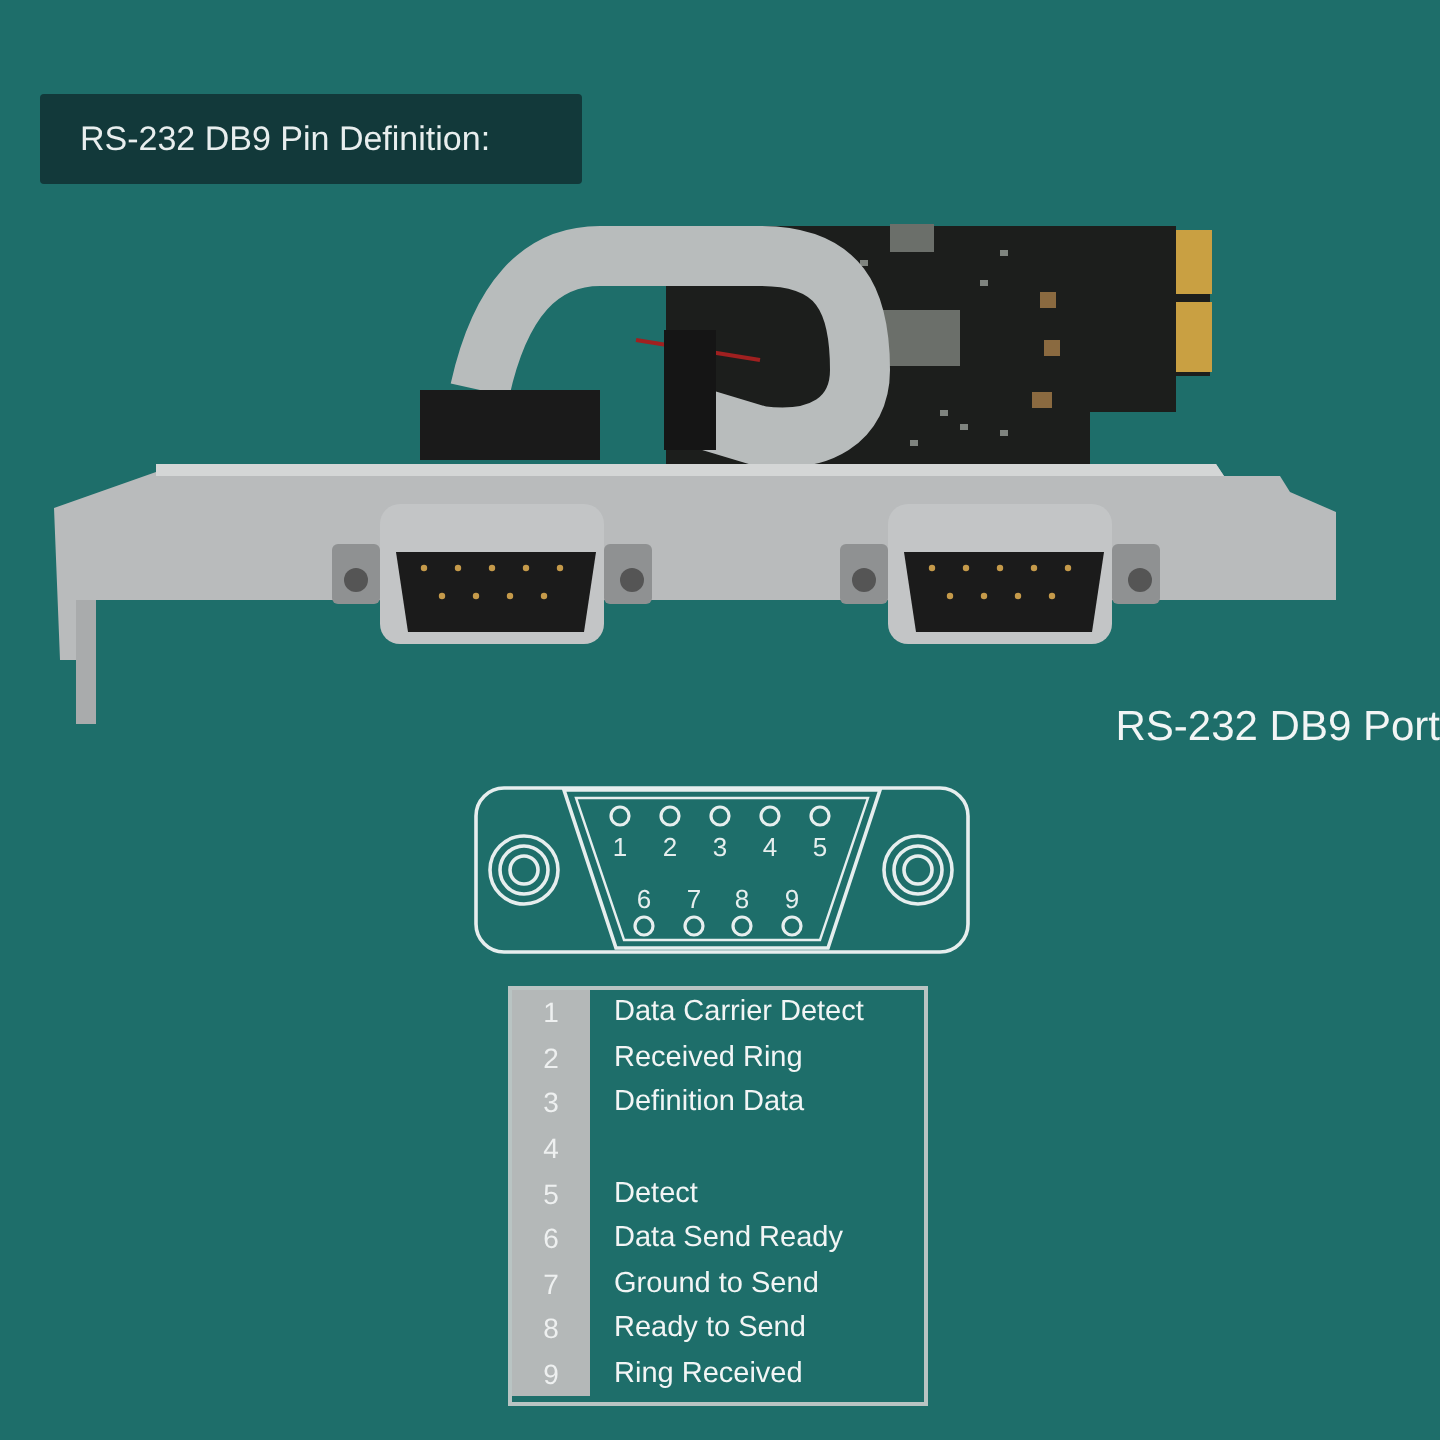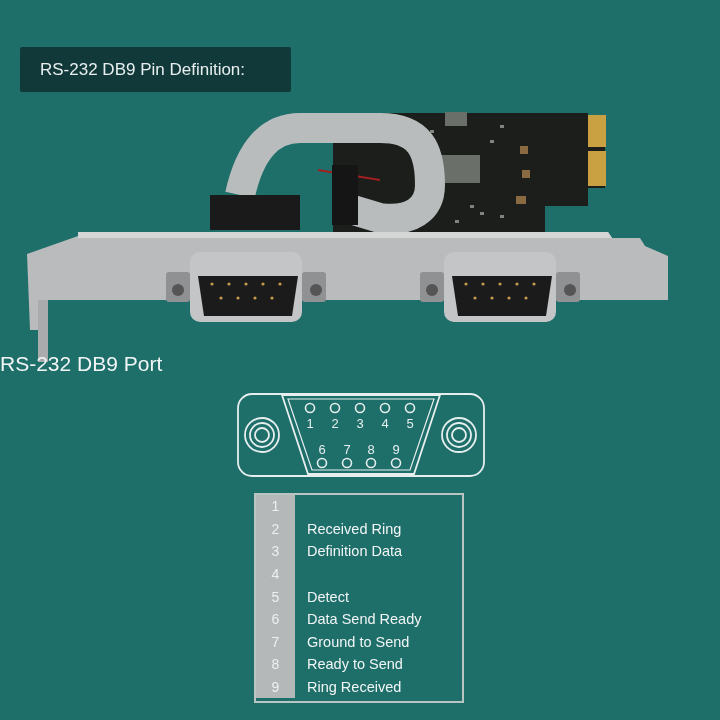--- a/index.html
+++ b/index.html
@@ -11,21 +11,21 @@
     color: #eef2f1;
   }
   .title-box {
     position: absolute; left: 20px; top: 19px; width: 271px; height: 45px;
     background: #12393a; border-radius: 2px;
     display: flex; align-items: center; padding-left: 20px;
     font-size: 17px; color: #e8eeee; margin-top: 28px;
   }
   .product { position: absolute; left: 0; top: 95px; width: 720px; height: 270px; }
   .port-title {
-    position: absolute; left: 0; width: 720px; top: 352px; text-align: left;
+    position: absolute; left: 0; width: 720px; top: 352px; text-align: right;
     font-size: 21px; color: #f2f5f5;
   }
   .diagram { position: absolute; left: 236px; top: 392px; width: 250px; height: 86px; }
   .pin-table {
     position: absolute; left: 254px; top: 493px; width: 210px; height: 210px;
     border: 2px solid #b9c4c3; background: #1e6e6a;
   }
   .pin-row { display: flex; height: 22.6px; align-items: center; }
   .pin-num {
     width: 39px; height: 100%; background: #b4b8b8; color: #eef0f0;
@@ -152,20 +152,21 @@
     <text x="86" y="62">6</text>
     <text x="111" y="62">7</text>
     <text x="135" y="62">8</text>
     <text x="160" y="62">9</text>
   </g>
 </svg>
 
 <div class="pin-table">
   <div class="pin-row">
     <div class="pin-num">1</div>
+    <div class="pin-label">Data Carrier Detect</div>
   </div>
   <div class="pin-row">
     <div class="pin-num">2</div>
     <div class="pin-label">Received Ring</div>
   </div>
   <div class="pin-row">
     <div class="pin-num">3</div>
     <div class="pin-label">Definition Data</div>
   </div>
   <div class="pin-row">

